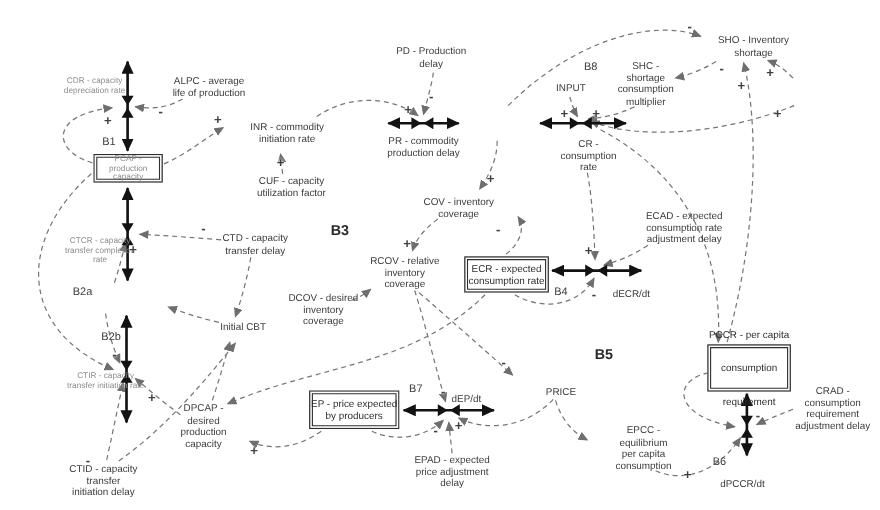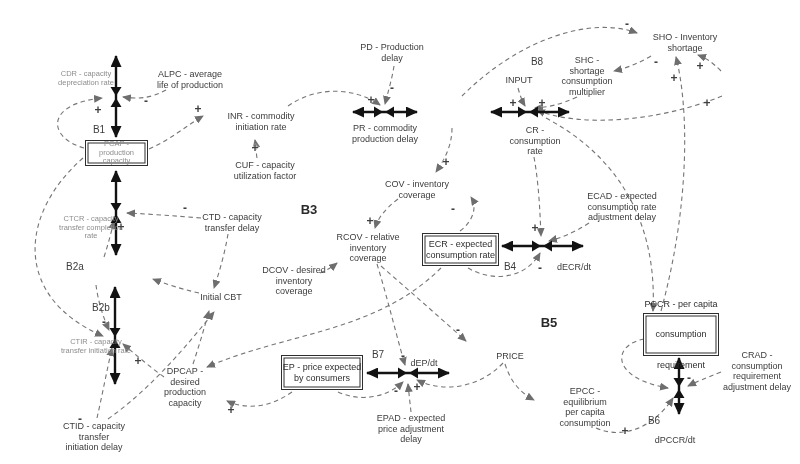--- a/index.html
+++ b/index.html
@@ -97,21 +97,21 @@
 <div class="stock muted" style="left: 85px; top: 140px; width: 63px; height: 26px;">
       <div>PCAP - production</div>
       <div>capacity</div>
     </div>
     <div class="stock" style="left: 422px; top: 233px; width: 77px; height: 33px;">
       <div>ECR - expected</div>
       <div>consumption rate</div>
     </div>
     <div class="stock" style="left: 281px; top: 355px; width: 82px; height: 35px;">
       <div>EP - price expected</div>
-      <div>by consumers</div>
+      <div>by producers</div>
     </div>
     <div class="stock" style="left: 643px; top: 313px; width: 76px; height: 43px; gap: 20px;">
       <div>PCCR - per capita</div>
       <div>consumption</div>
       <div>requirement</div>
     </div>
     <div class="lbl muted" style="left: 86px; top: 78px;">
       <div>CDR - capacity</div>
       <div>depreciation rate</div>
     </div>

